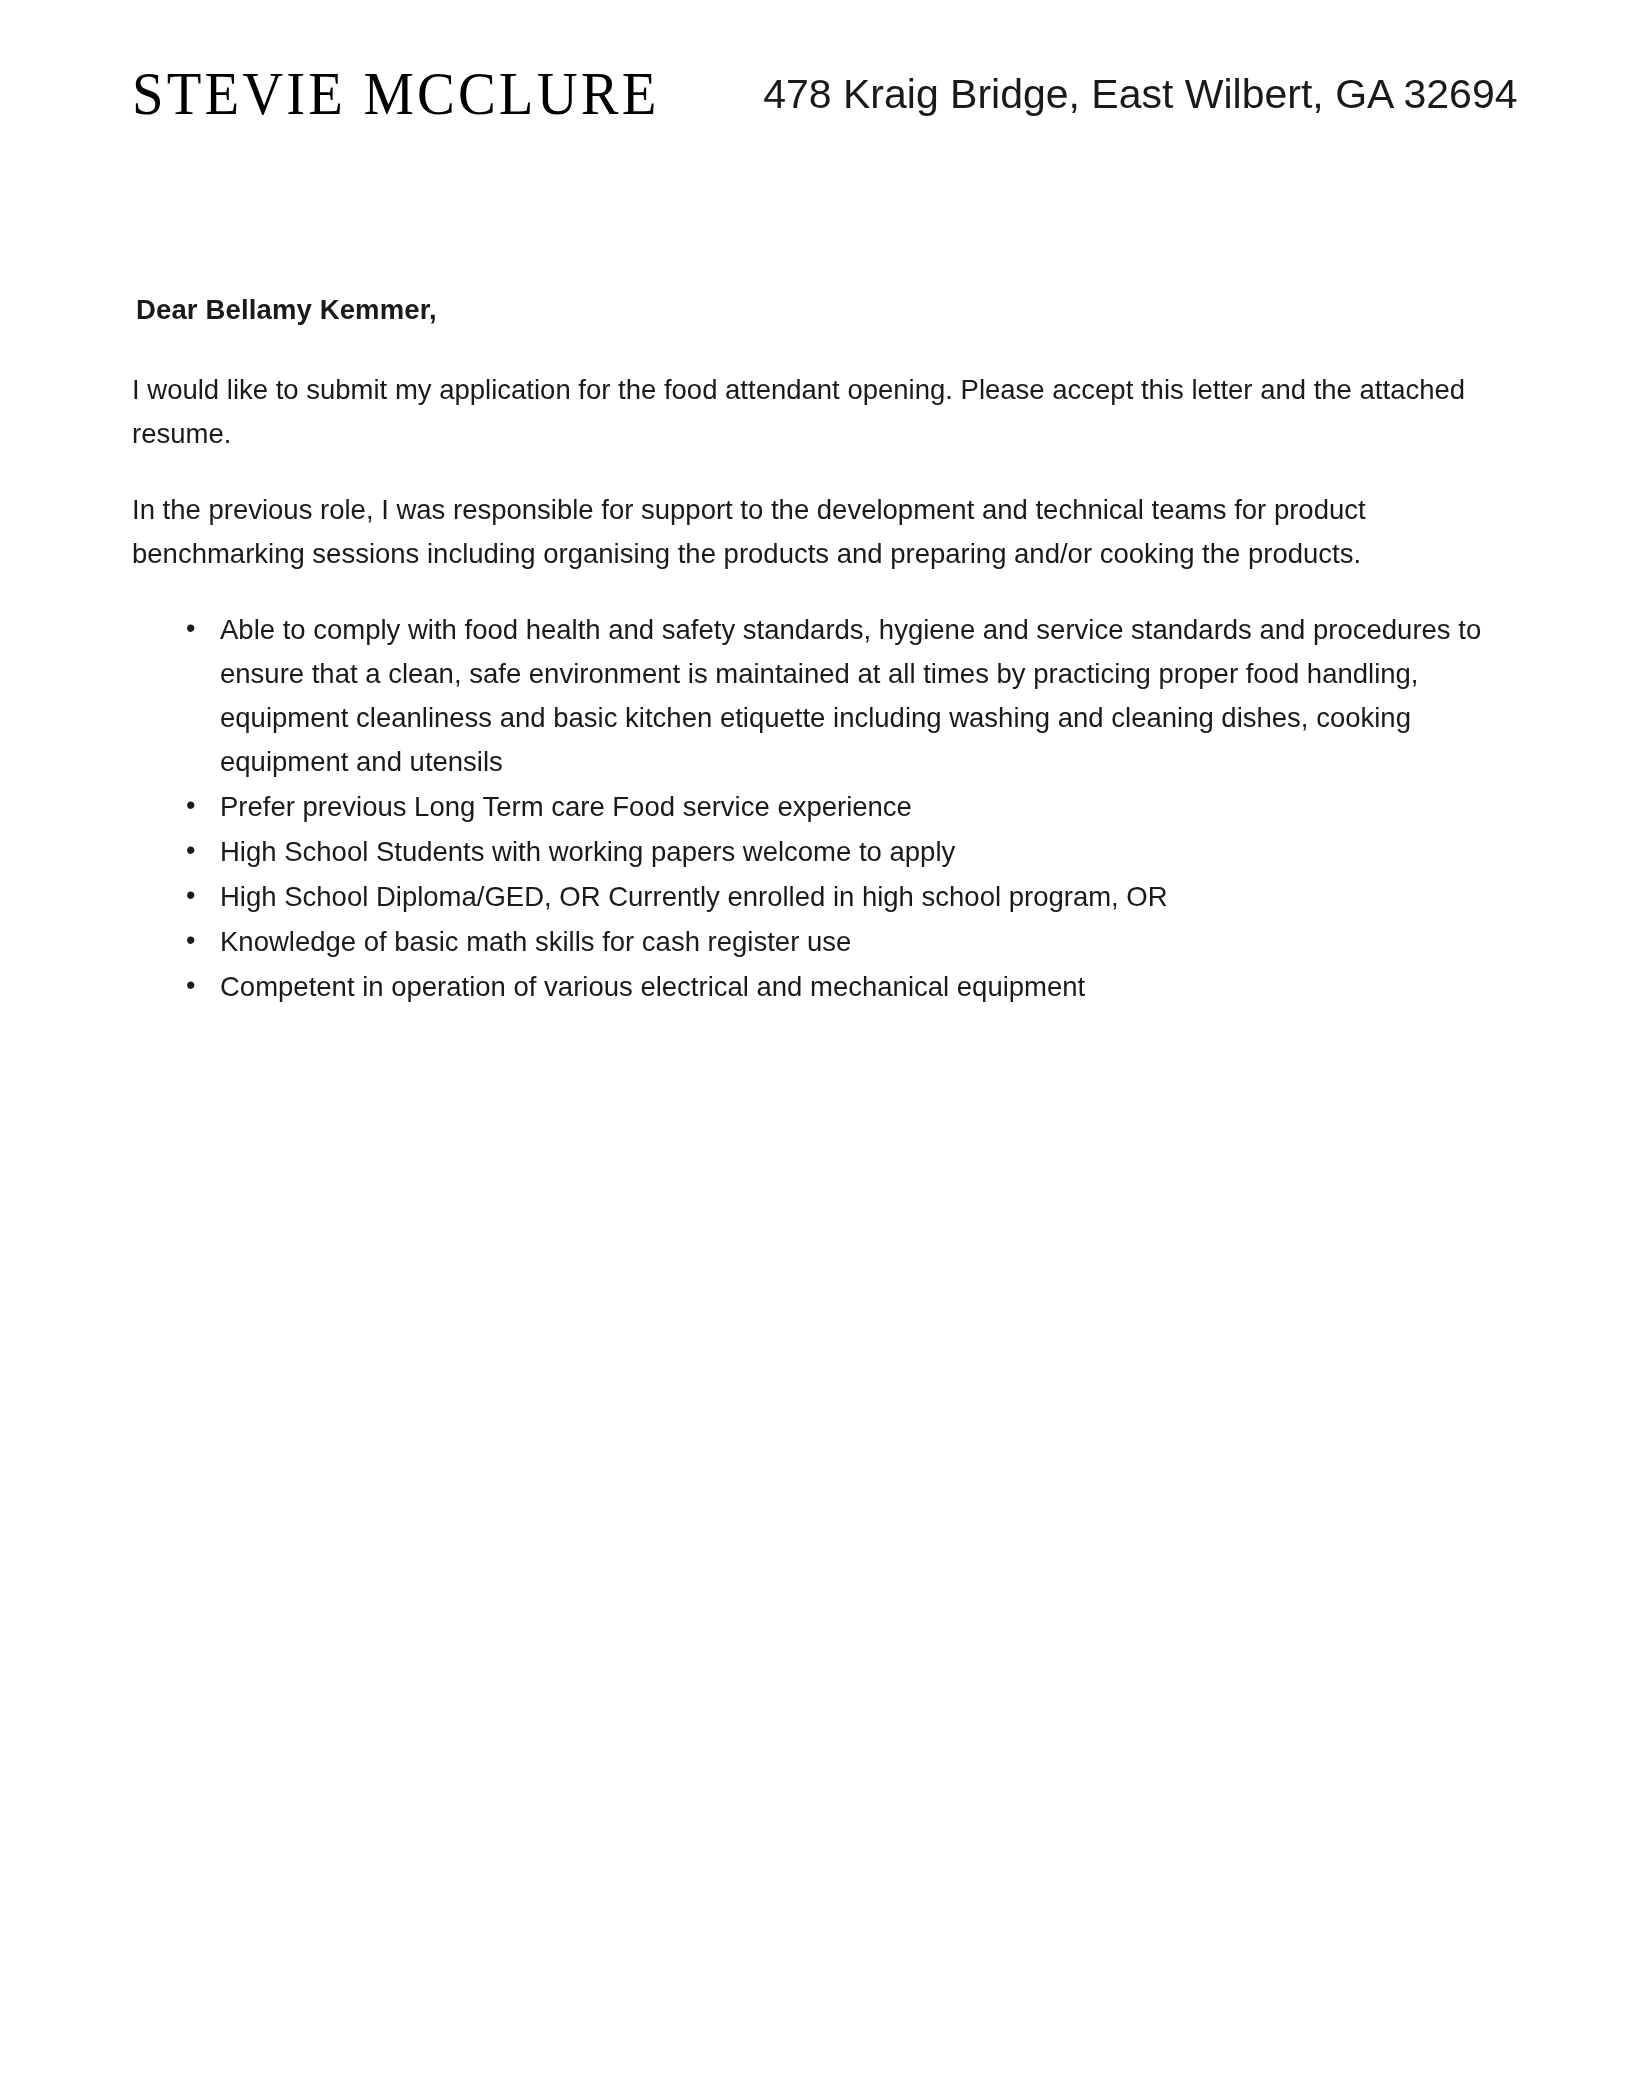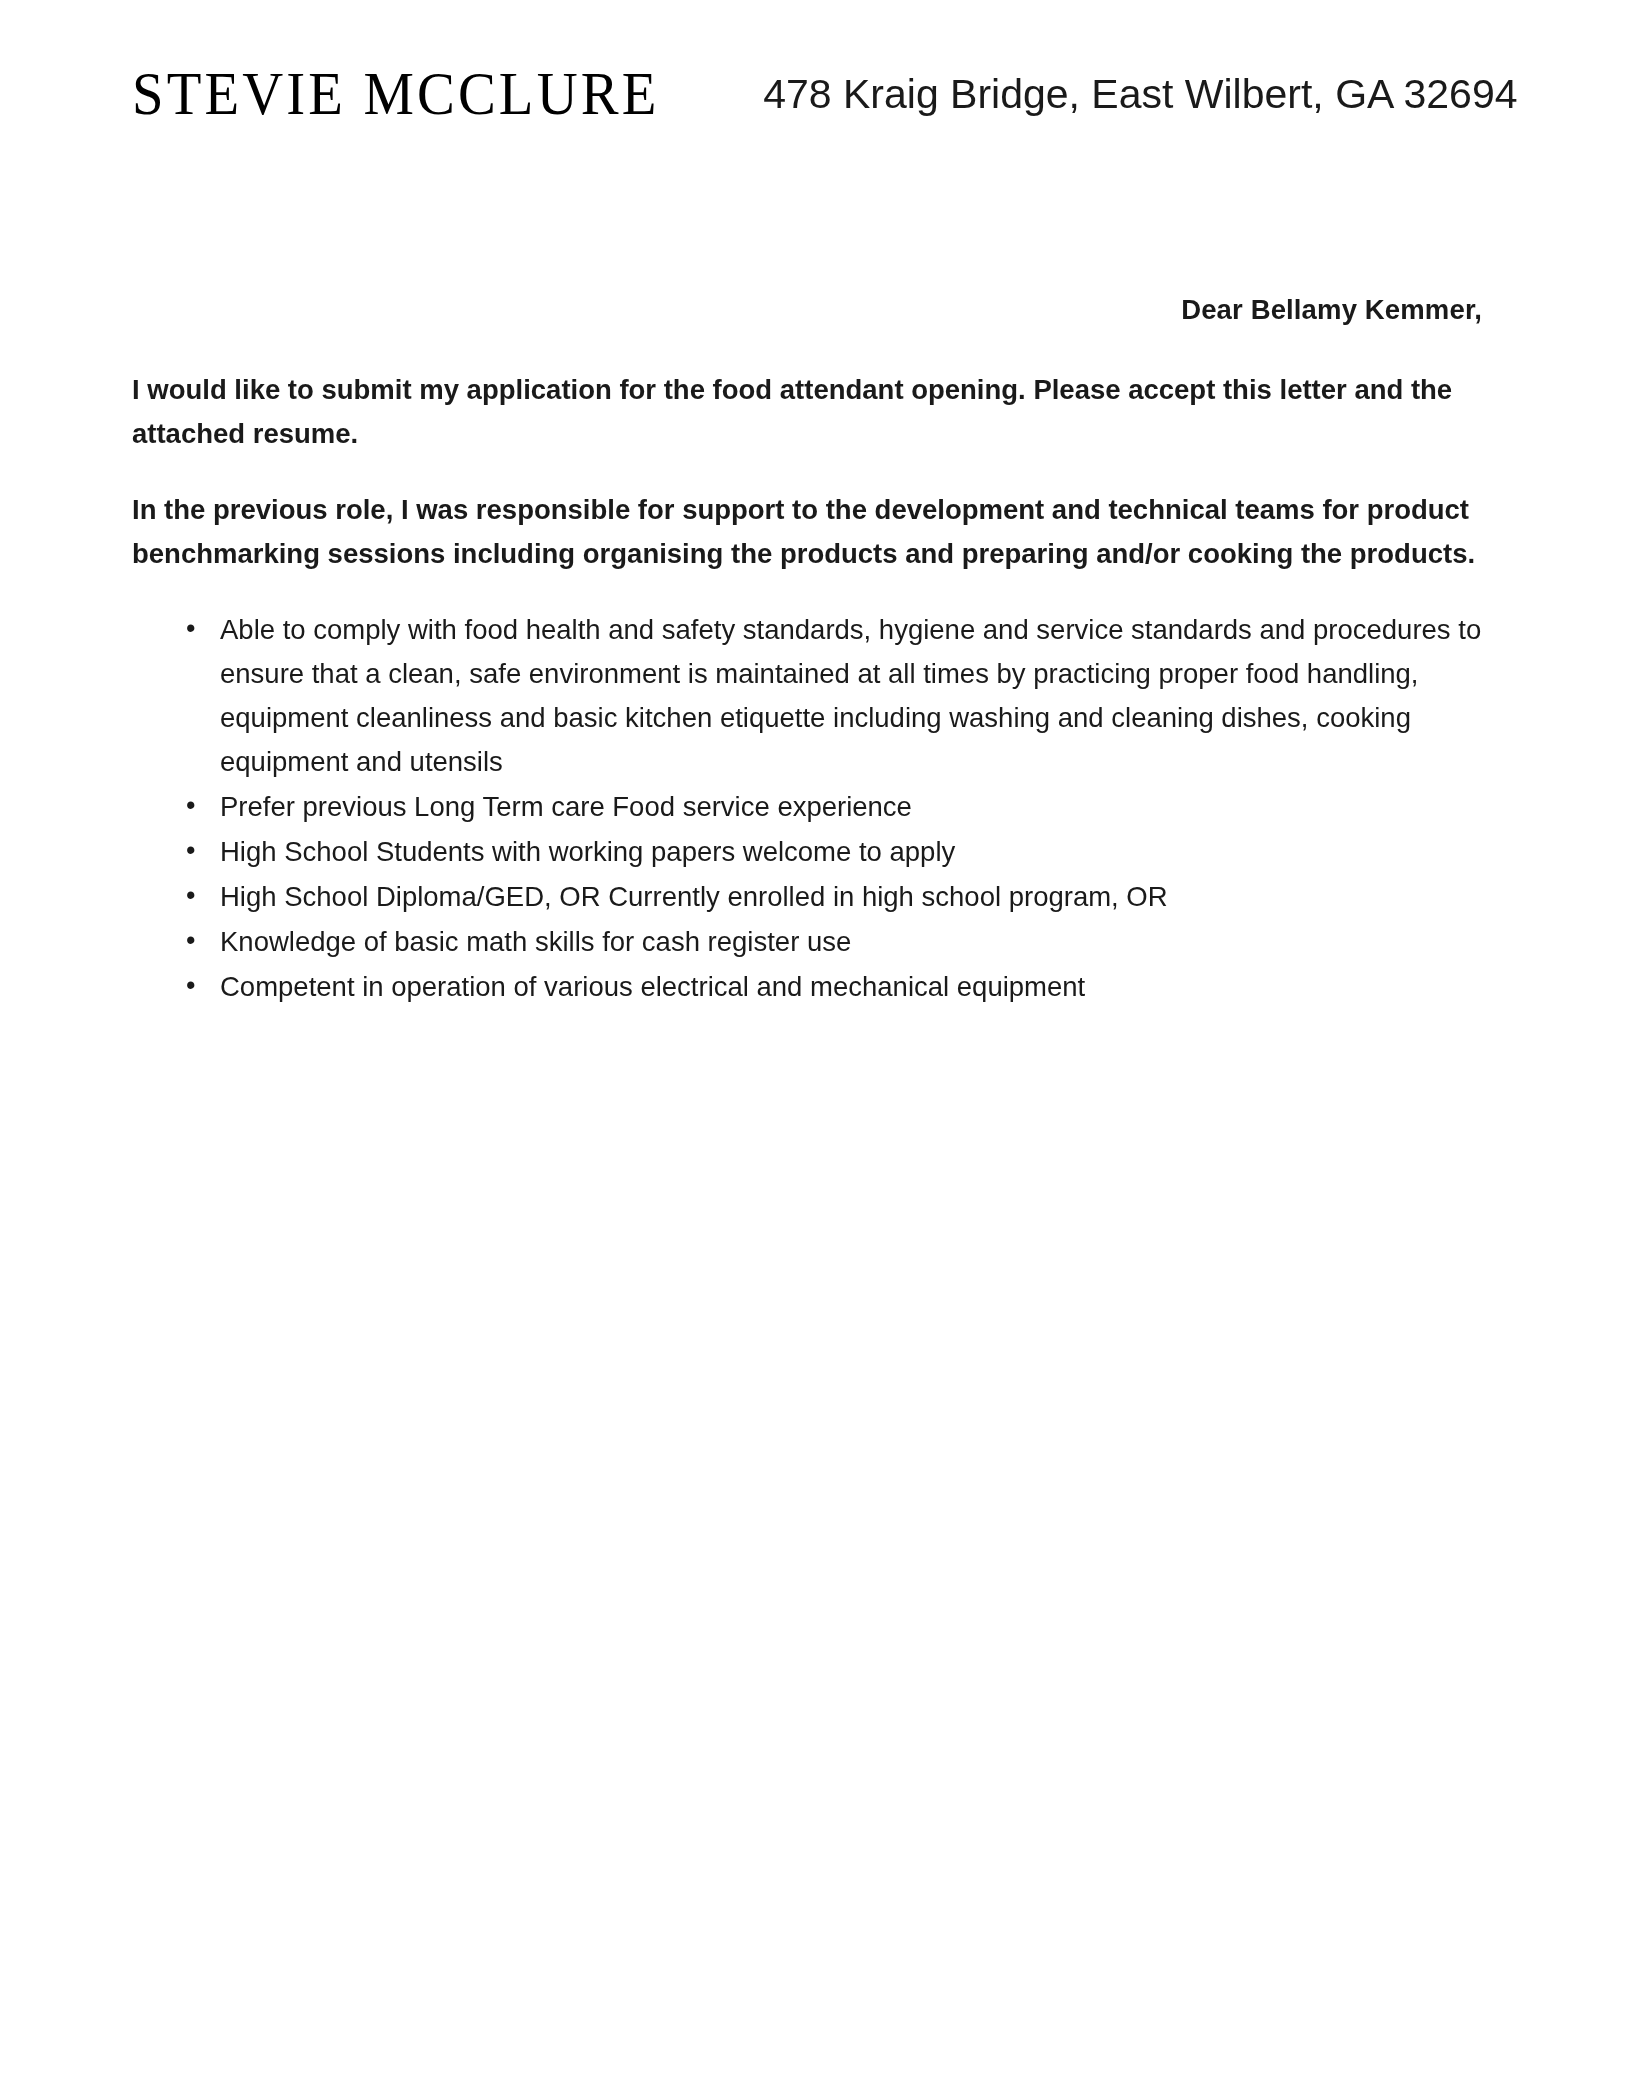--- a/index.html
+++ b/index.html
@@ -71,26 +71,25 @@
     line-height: 1.62;
     color: #1a1a1a;
     width: 1350px;
   }
 
   .salutation {
     font-weight: 700;
     font-size: 27.5px;
     letter-spacing: 0.005em;
     margin: 0 0 35px 4px;
-    text-align: right;
   }
 
   .para {
     margin: 8px 0 32px 0;
-    font-weight: 700;
+    font-weight: 400;
     line-height: 1.6;
     max-width: 1350px;
   }
 
   .para.tight {
     margin-bottom: 30px;
   }
 
   .req-list {
     list-style: none;

